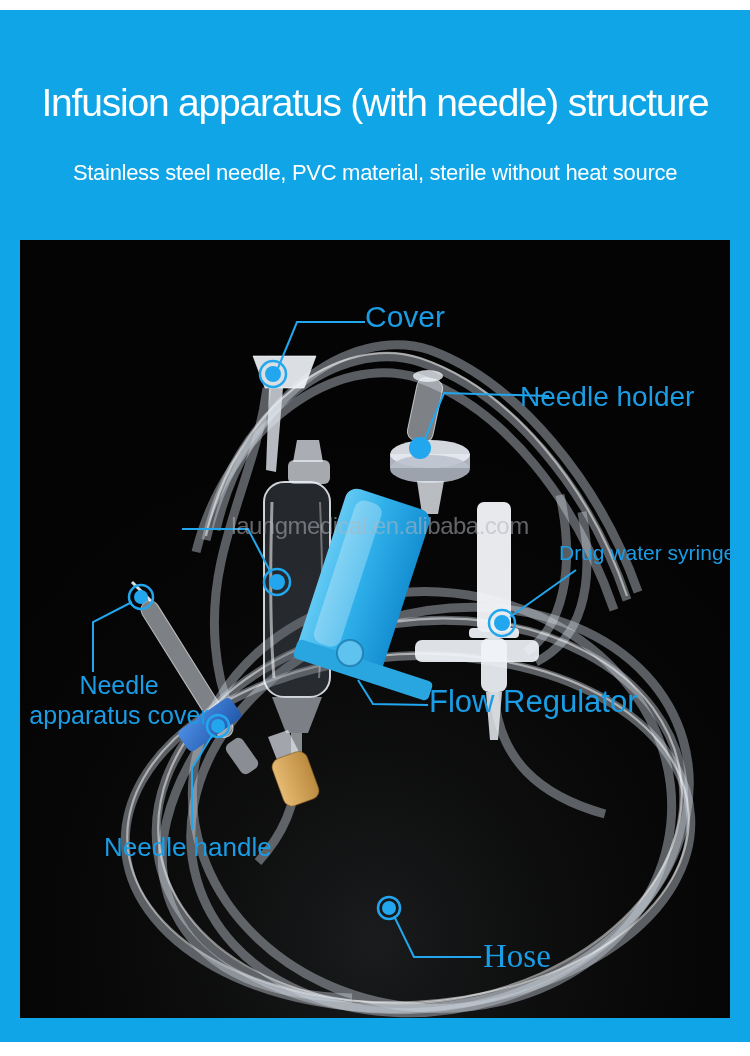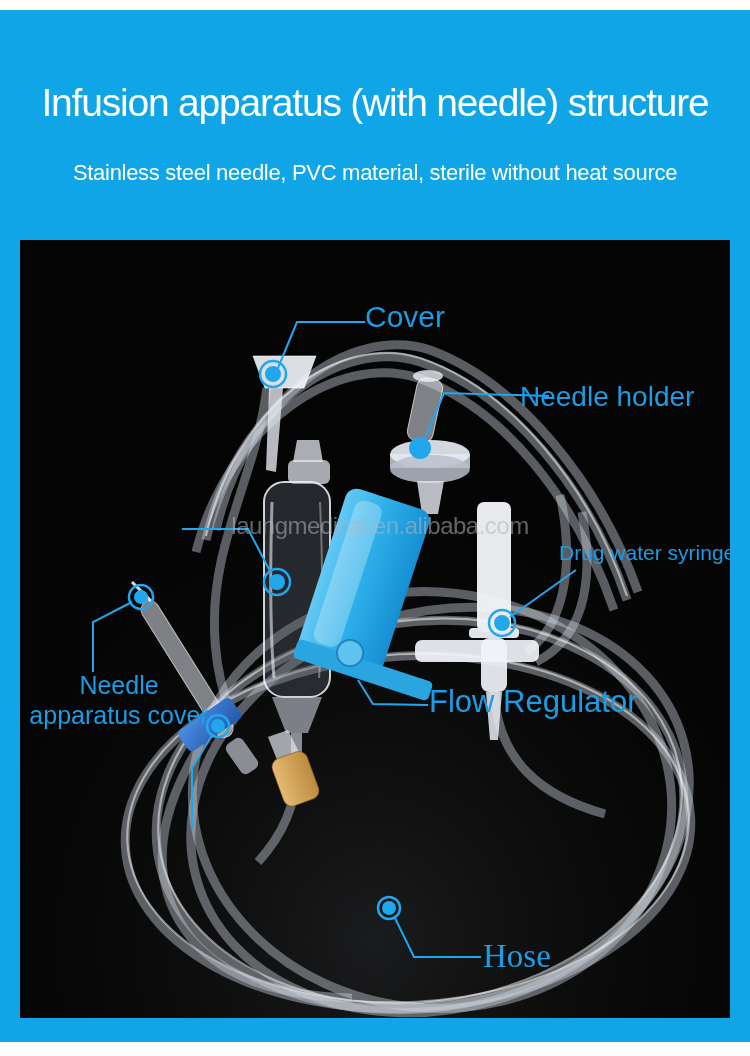--- a/index.html
+++ b/index.html
@@ -188,16 +188,17 @@
     <div class="watermark">laungmedical.en.alibaba.com</div>
 
     <div class="lbl lbl-cover">Cover</div>
     <div class="lbl lbl-needle-holder">Needle holder</div>
     <div class="lbl lbl-drug-water-syringe">Drug water syringe</div>
     <div class="lbl lbl-npc">
       <div>Needle</div>
       <div>apparatus cover</div>
     </div>
     <div class="lbl lbl-flow-regulator">Flow Regulator</div>
+    <div class="lbl lbl-needle-handle">Needle handle</div>
     <div class="lbl lbl-hose">Hose</div>
   </div>
 
 </div>
 
 </body></html>

